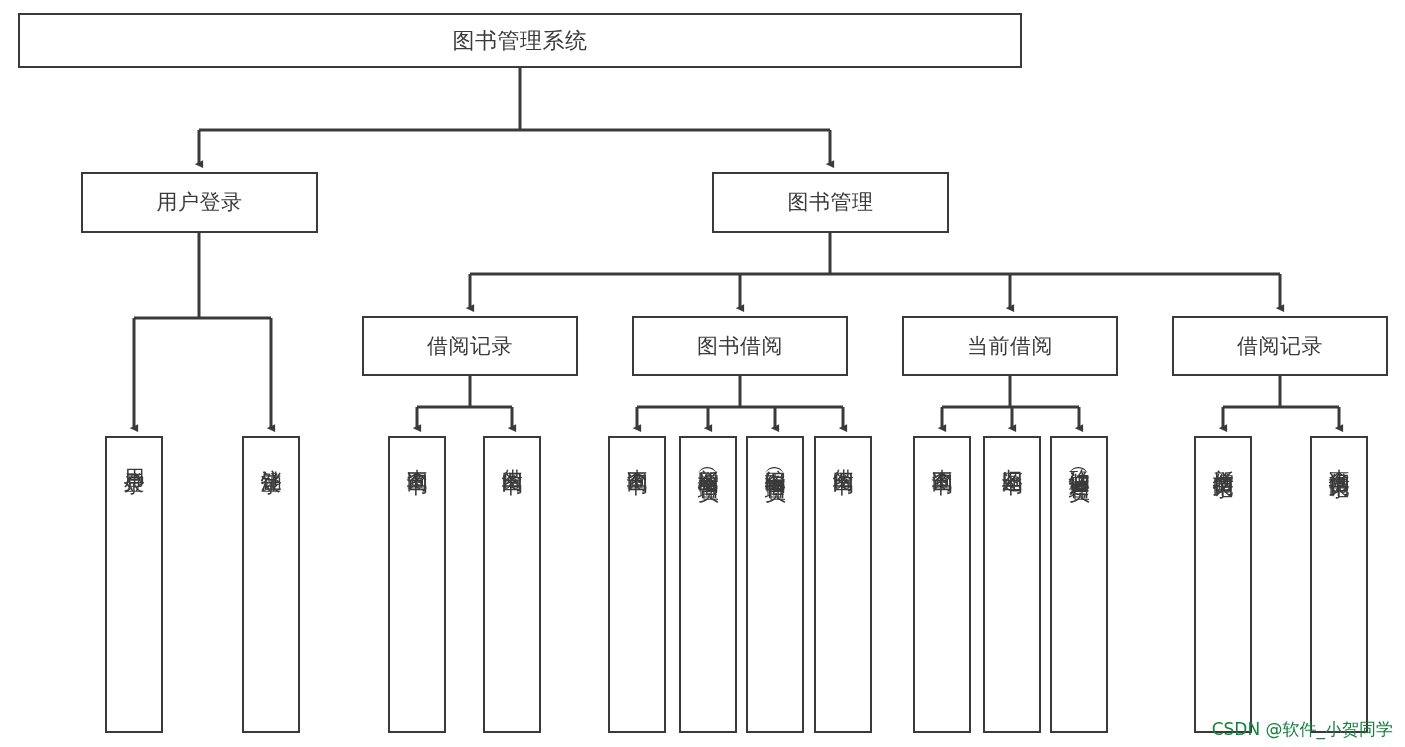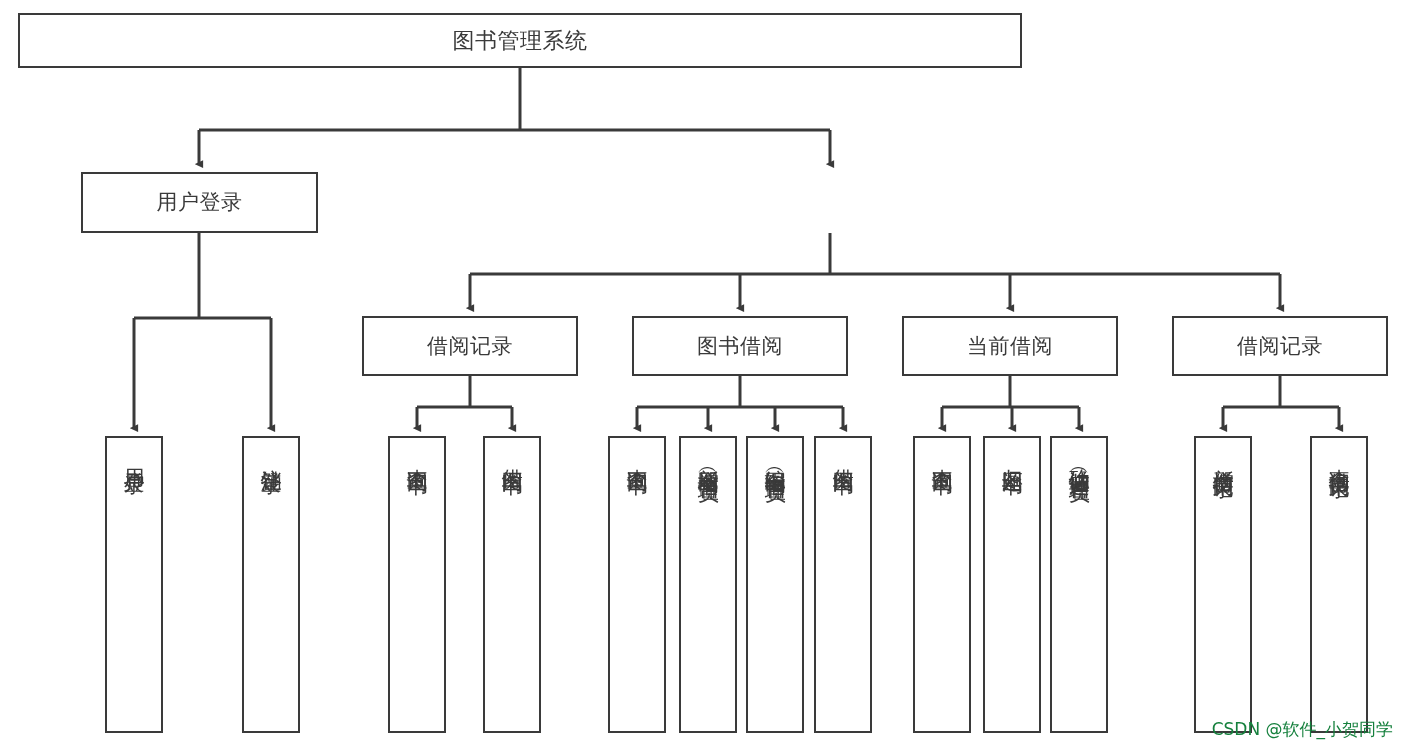--- a/index.html
+++ b/index.html
@@ -131,20 +131,23 @@
     </g>
   </svg>
 
   <div class="node horizontal root" style="left:18px; top:13px; width:1004px; height:55px;">
     <span class="node-label">图书管理系统</span>
   </div>
 
   <div class="node horizontal" style="left:81px; top:172px; width:237px; height:61px;">
     <span class="node-label">用户登录</span>
   </div>
+  <div class="node horizontal" style="left:712px; top:172px; width:237px; height:61px;">
+    <span class="node-label">图书管理</span>
+  </div>
 
   <div class="node horizontal" style="left:362px; top:316px; width:216px; height:60px;">
     <span class="node-label">借阅记录</span>
   </div>
   <div class="node horizontal" style="left:632px; top:316px; width:216px; height:60px;">
     <span class="node-label">图书借阅</span>
   </div>
   <div class="node horizontal" style="left:902px; top:316px; width:216px; height:60px;">
     <span class="node-label">当前借阅</span>
   </div>

